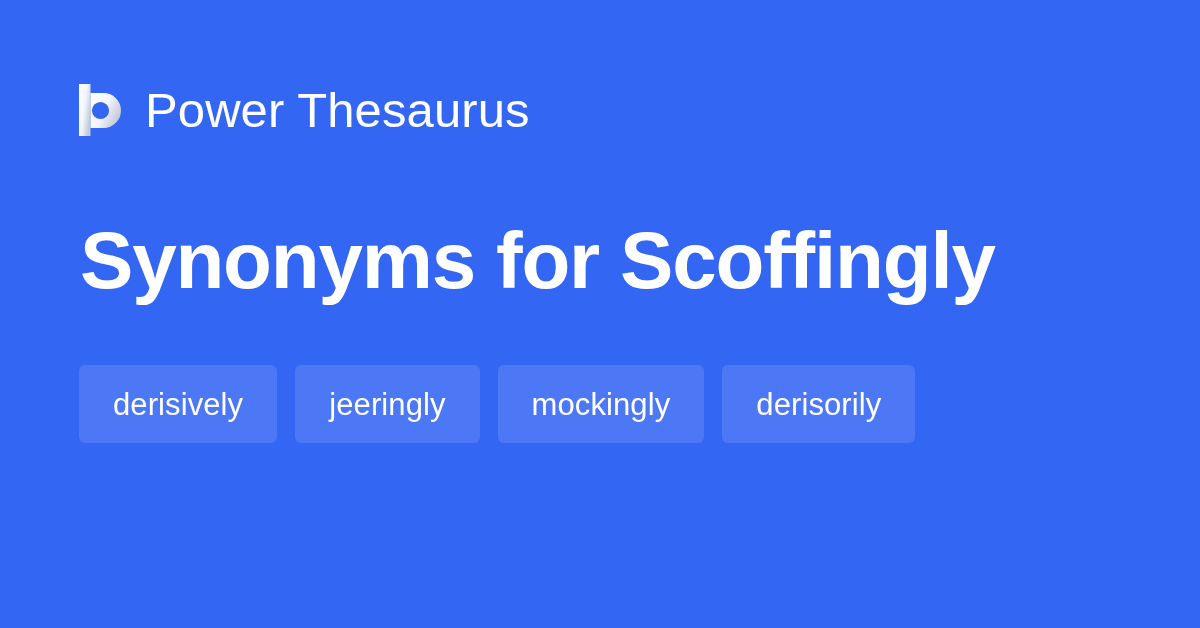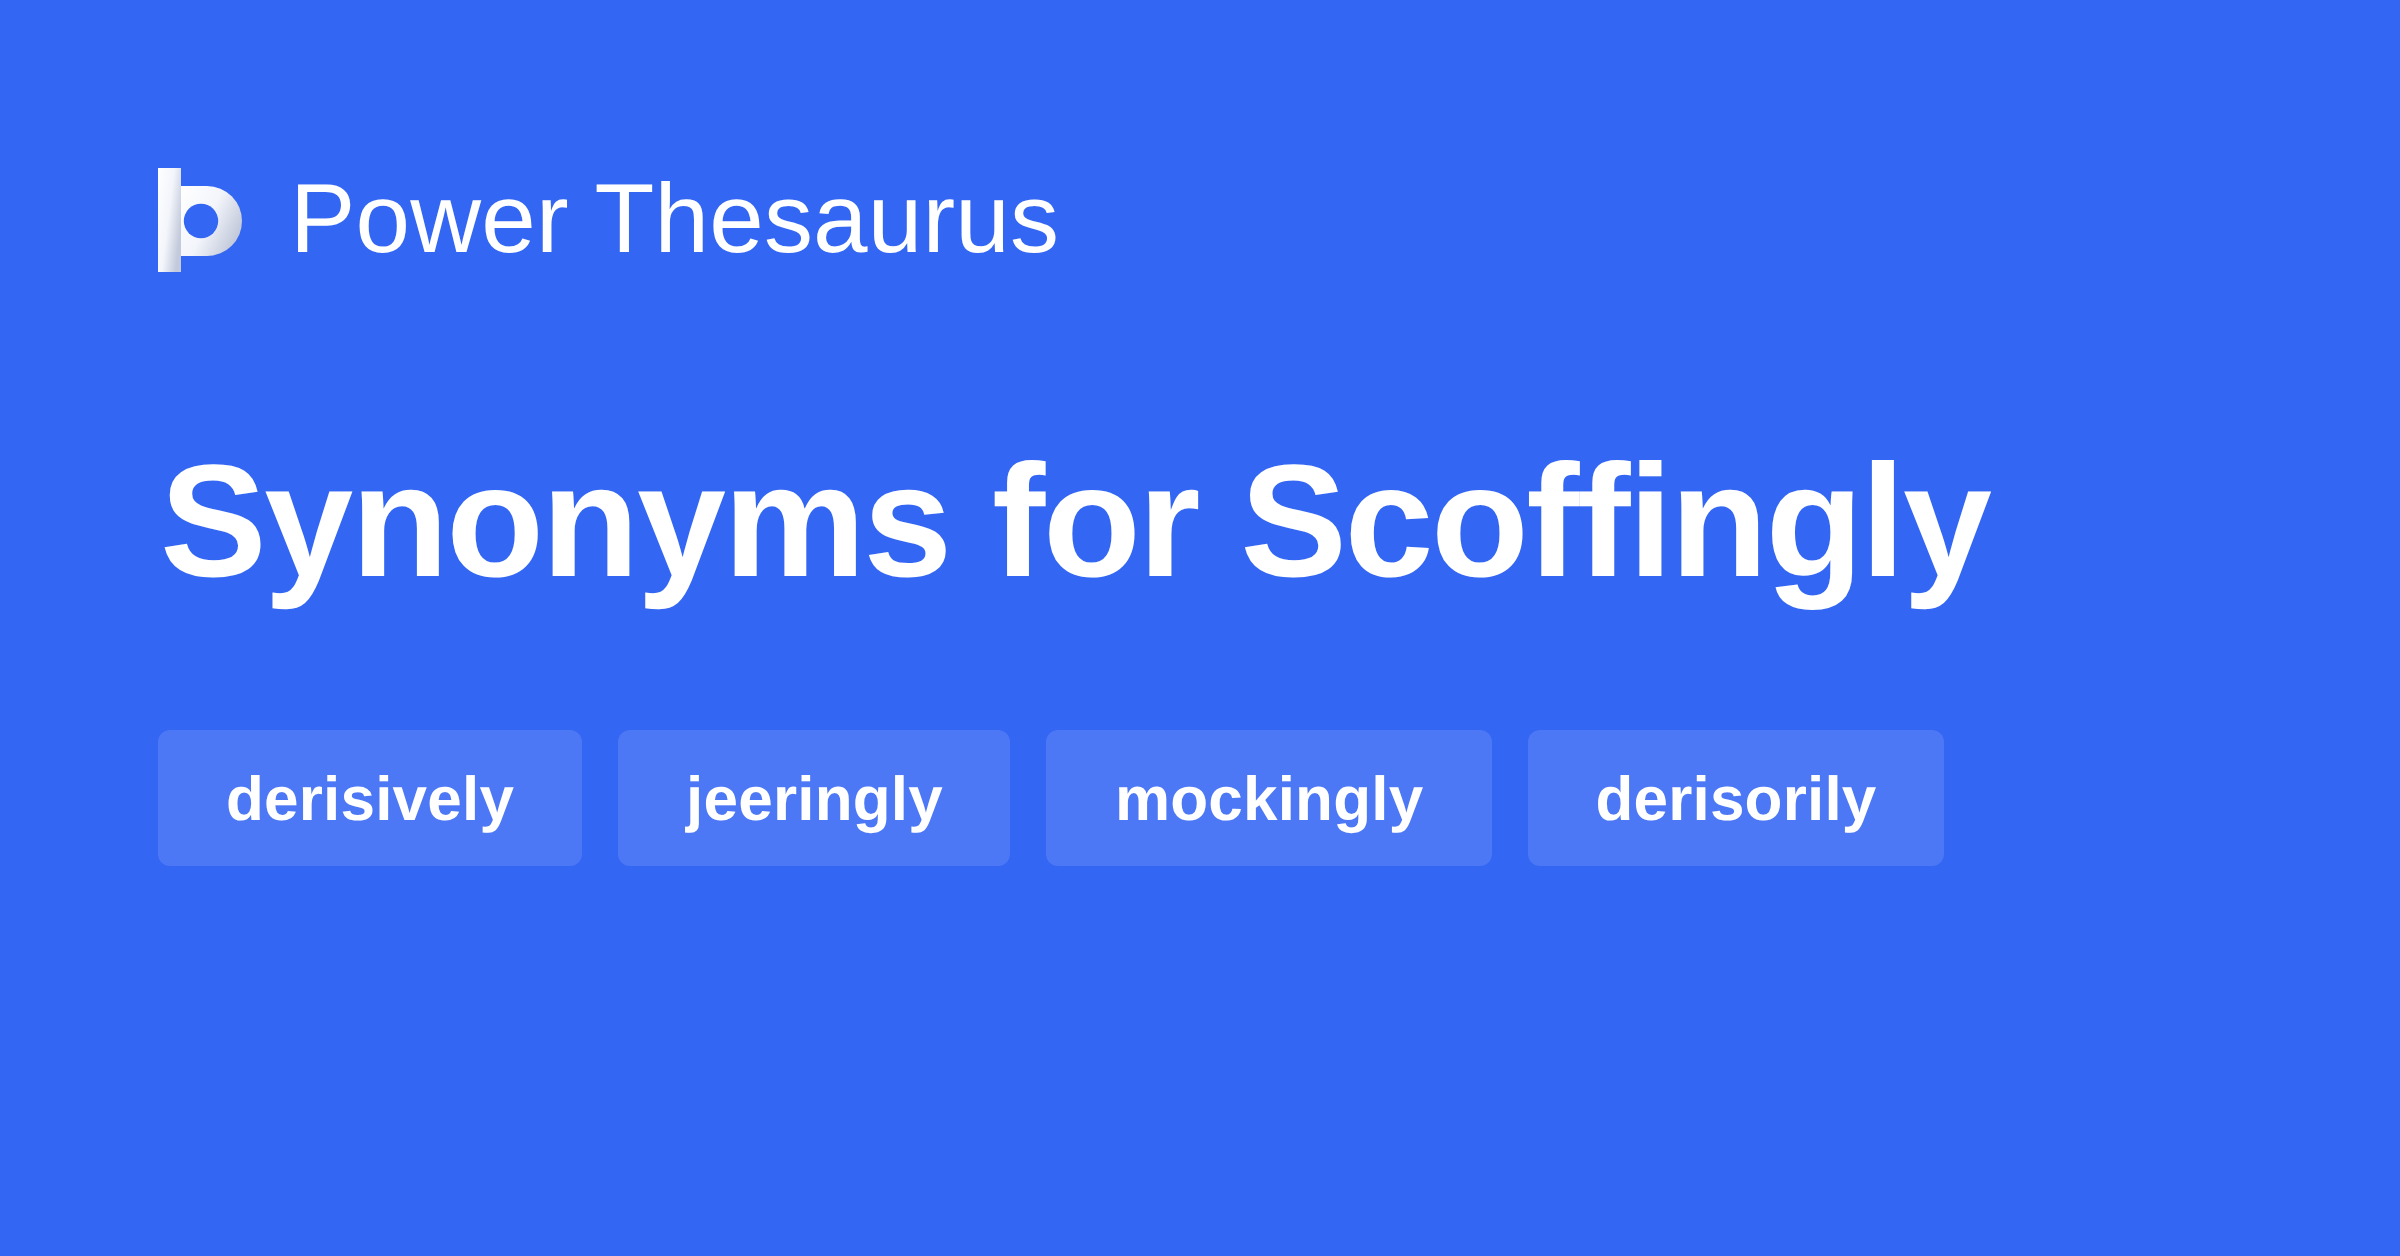--- a/index.html
+++ b/index.html
@@ -75,28 +75,28 @@
     display: flex;
     flex-wrap: wrap;
     gap: 18px 18px;
     align-content: flex-start;
   }
 
   .chip {
     display: flex;
     align-items: center;
     justify-content: center;
-    height: 68px;
+    height: 78px;
     box-sizing: border-box;
     padding: 0 34px;
     border-radius: 6px;
     background: #4d78f5;
     color: #ffffff;
     font-size: 31px;
-    font-weight: 700;
+    font-weight: 400;
     letter-spacing: 0.1px;
     line-height: 1;
     white-space: nowrap;
     cursor: pointer;
     user-select: none;
   }
 </style>
 </head>
 <body>
 

